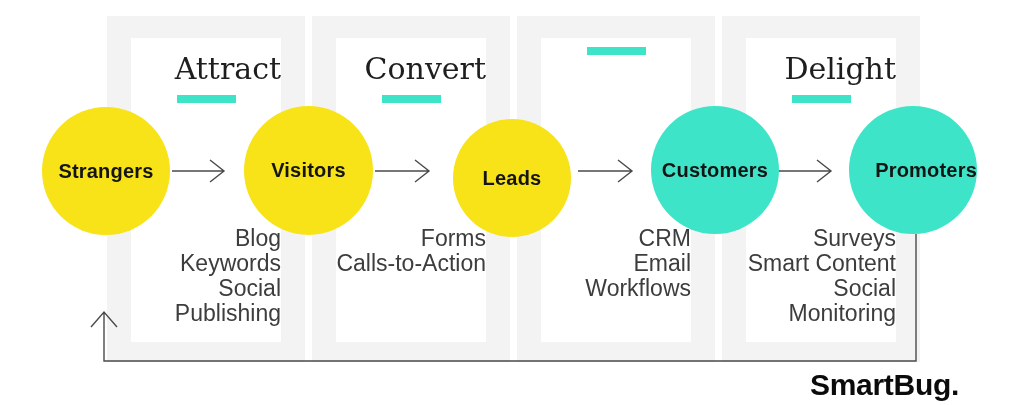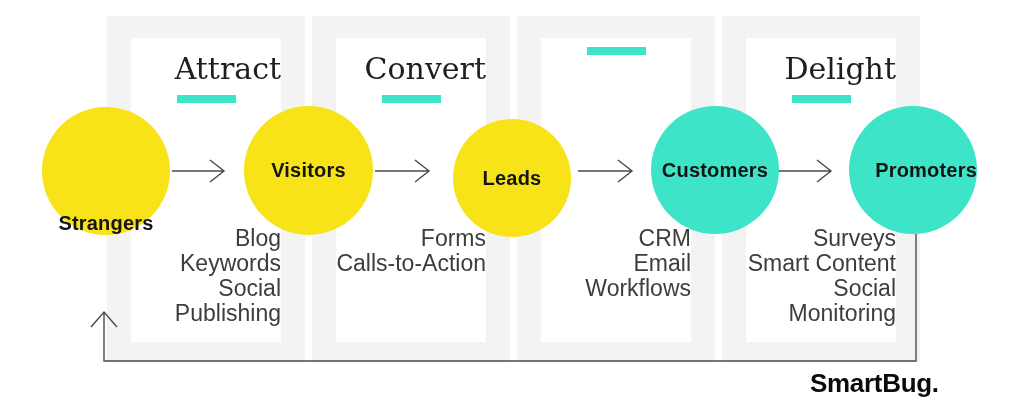--- a/index.html
+++ b/index.html
@@ -43,21 +43,21 @@
     display:flex;align-items:center;justify-content:center;
     font-weight:bold;font-size:20px;letter-spacing:.2px;color:var(--label-text);
   }
   .c-yellow{background:var(--yellow);}
   .c-teal{background:var(--teal);}
   
   .overlay{position:absolute;left:0;top:0;width:1024px;height:405px;pointer-events:none;}
   
   .logo{
     position:absolute;left:810px;top:368px;
-    font-size:26px;font-weight:800;color:var(--logo);
+    font-size:30px;font-weight:800;color:var(--logo);
     font-family:"Liberation Sans",sans-serif;letter-spacing:-0.3px;
   }
 </style>
 </head>
 <body>
 
 <div class="canvas">
 
   <div class="stage-card s0">
     <div class="stage-inner">
@@ -110,21 +110,21 @@
   <svg class="overlay" viewBox="0 0 1024 405" xmlns="http://www.w3.org/2000/svg">
     <g stroke="#4A4A4A" stroke-width="1.4" fill="none">
       <path d="M172 171 H224 M210 160 L224 171 L210 182"></path>
       <path d="M375 171 H429 M415 160 L429 171 L415 182"></path>
       <path d="M578 171 H632 M618 160 L632 171 L618 182"></path>
       <path d="M777 171 H831 M817 160 L831 171 L817 182"></path>
       <path d="M916 234 V361 H104 V313 M91 327 L104 312 L117 327"></path>
     </g>
   </svg>
 
-  <div class="circle c-yellow" style="left:42px;top:107px;width:128px;height:128px;align-items:flex-end;">
+  <div class="circle c-yellow" style="left:42px;top:107px;width:128px;height:128px;">
     <span>Strangers</span>
   </div>
 
   <div class="circle c-yellow" style="left:244px;top:106px;width:129px;height:129px;">
     <span>Visitors</span>
   </div>
 
   <div class="circle c-yellow" style="left:453px;top:119px;width:118px;height:118px;">
     <span>Leads</span>
   </div>

